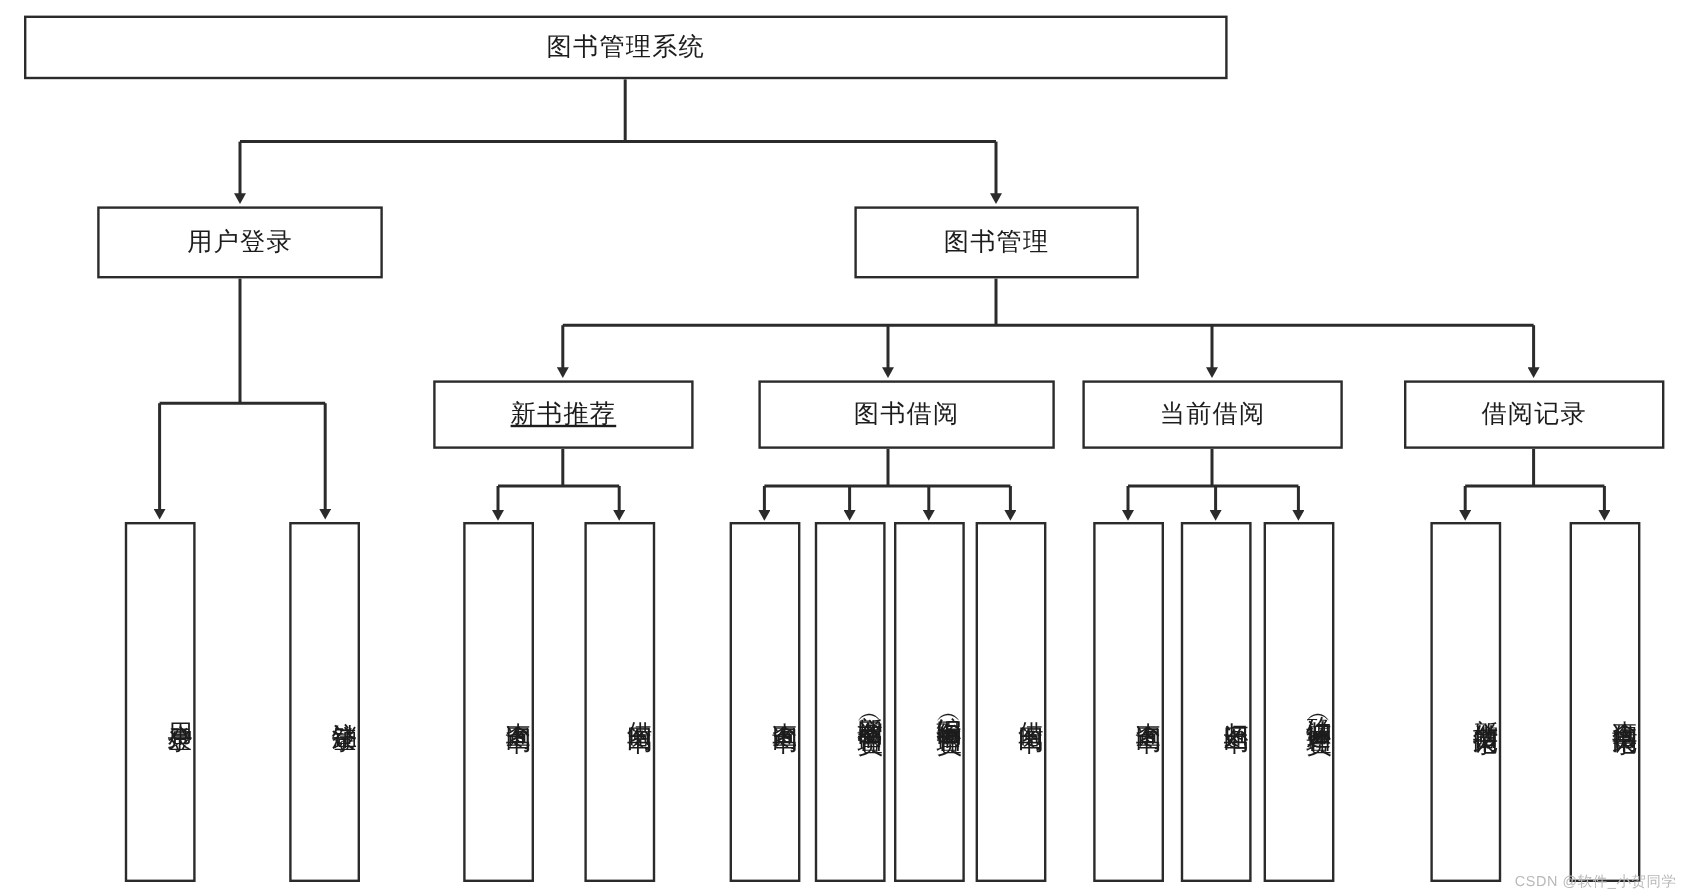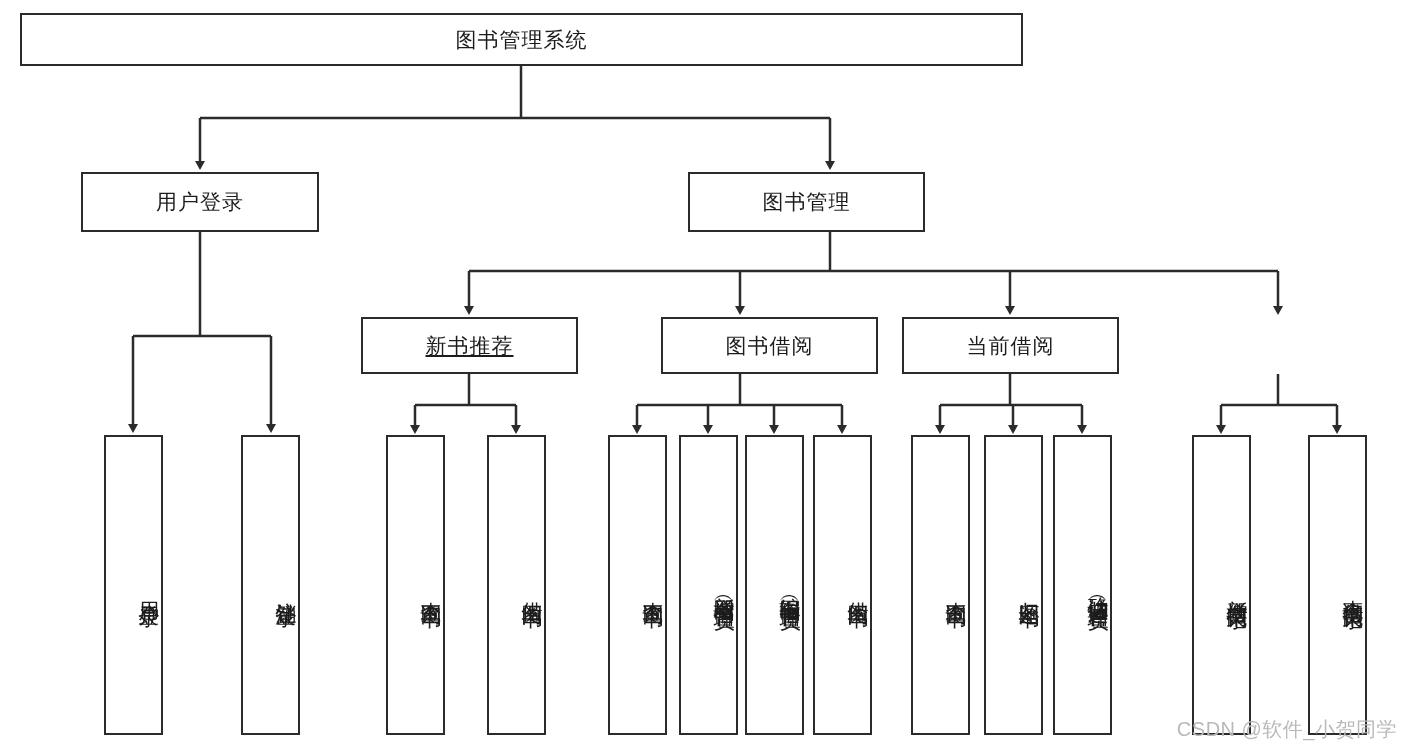--- a/index.html
+++ b/index.html
@@ -52,21 +52,21 @@
     justify-content: center;
   }
   .node-box .label {
     display: block;
     white-space: pre-line;
   }
   #watermark {
     position: absolute;
     right: 8px;
     bottom: 4px;
-    font-size: 20px;
+    font-size: 12px;
     color: #b9b9b9;
     letter-spacing: 0.5px;
     white-space: nowrap;
     pointer-events: none;
   }
 </style>
 </head>
 <body>
 
 <div id="diagram-root">
@@ -122,32 +122,35 @@
     </g>
   </svg>
 
   <div class="node-box horizontal" style="left:20px; top:13px; width:1003px; height:53px;">
     <span class="label">图书管理系统</span>
   </div>
 
   <div class="node-box horizontal" style="left:81px; top:172px; width:238px; height:60px;">
     <span class="label">用户登录</span>
   </div>
-  <div class="node-box horizontal" style="left:688px; top:172px; width:237px; height:60px;">
+  <div class="node-box horizontal" style="left:712px; top:172px; width:237px; height:60px;">
     <span class="label">图书管理</span>
   </div>
 
   <div class="node-box horizontal" style="left:361px; top:317px; width:217px; height:57px;text-decoration:underline;">
     <span class="label">新书推荐</span>
   </div>
-  <div class="node-box horizontal" style="left:661px; top:317px; width:217px; height:57px;">
+  <div class="node-box horizontal" style="left:632px; top:317px; width:247px; height:57px;">
     <span class="label">图书借阅</span>
   </div>
   <div class="node-box horizontal" style="left:902px; top:317px; width:217px; height:57px;align-items:center;">
     <span class="label">当前借阅</span>
+  </div>
+  <div class="node-box horizontal" style="left:1170px; top:317px; width:217px; height:57px;">
+    <span class="label">借阅记录</span>
   </div>
 
   <div class="node-box vertical" style="left:104px; top:435px; width:59px; height:300px;">
     <span class="label">用户登录</span>
   </div>
   <div class="node-box vertical" style="left:241px; top:435px; width:59px; height:300px;">
     <span class="label">注销登录</span>
   </div>
   <div class="node-box vertical" style="left:386px; top:435px; width:59px; height:300px;">
     <span class="label">查询图书</span>

